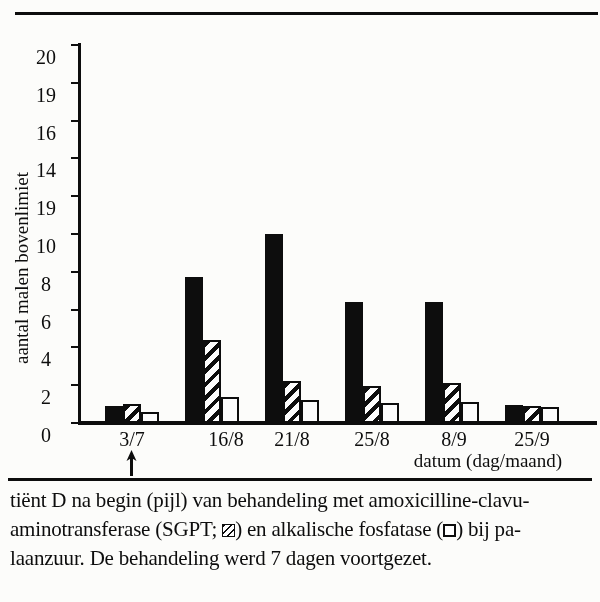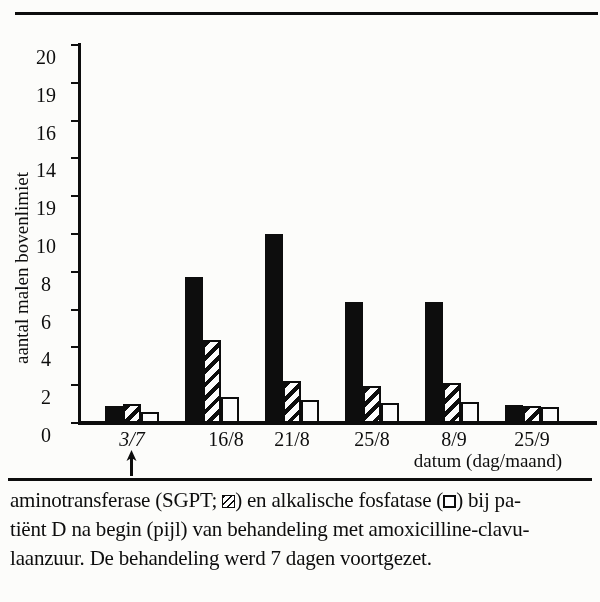--- a/index.html
+++ b/index.html
@@ -101,37 +101,37 @@
       <div class="bar solid-black" style="left: 345px; height: 121px;"></div>
       <div class="bar diagonal-hatch" style="left: 363px; height: 40px;"></div>
       <div class="bar white-outline" style="left: 381px; height: 21px;"></div>
       <div class="bar solid-black" style="left: 425px; height: 18px;"></div>
       <div class="bar diagonal-hatch" style="left: 443px; height: 17px;"></div>
       <div class="bar white-outline" style="left: 461px; height: 16px;"></div>
     </div>
   <div class="x-axis-line"></div>
 
   <div id="xlabels">
-      <div class="x-label" style="left: 97px; font-style: italic;">3/7</div>
+      <div class="x-label" style="left: 97px;">3/7</div>
       <div class="x-label" style="left: 191px;">16/8</div>
       <div class="x-label" style="left: 257px;">21/8</div>
       <div class="x-label" style="left: 337px;">25/8</div>
       <div class="x-label" style="left: 419px;">8/9</div>
       <div class="x-label" style="left: 497px;">25/9</div>
     </div>
   <div class="x-title">datum (dag/maand)</div>
 
   <div class="arrow">
     <svg width="15" height="27" viewBox="0 0 15 27">
       <path d="M7.5 6 L7.5 26" stroke="#0d0d0d" stroke-width="3" fill="none"></path>
       <path d="M7.5 0 L12.5 11 L7.5 8 L2.5 11 Z" fill="#0d0d0d"></path>
     </svg>
   </div>
 
   <div class="rule divider"></div>
 
   <div id="caption">
+      <div class="cap-line">tiënt D na begin (pijl) van behandeling met amoxicilline-clavu-</div>
       <div class="cap-line">aminotransferase (SGPT; <span class="sq sq-hatch"></span>) en alkalische fosfatase (<span class="sq sq-white"></span>) bij pa-</div>
-      <div class="cap-line">tiënt D na begin (pijl) van behandeling met amoxicilline-clavu-</div>
       <div class="cap-line">laanzuur. De behandeling werd 7 dagen voortgezet.</div>
     </div>
 
 </div>
 
 </body></html>

